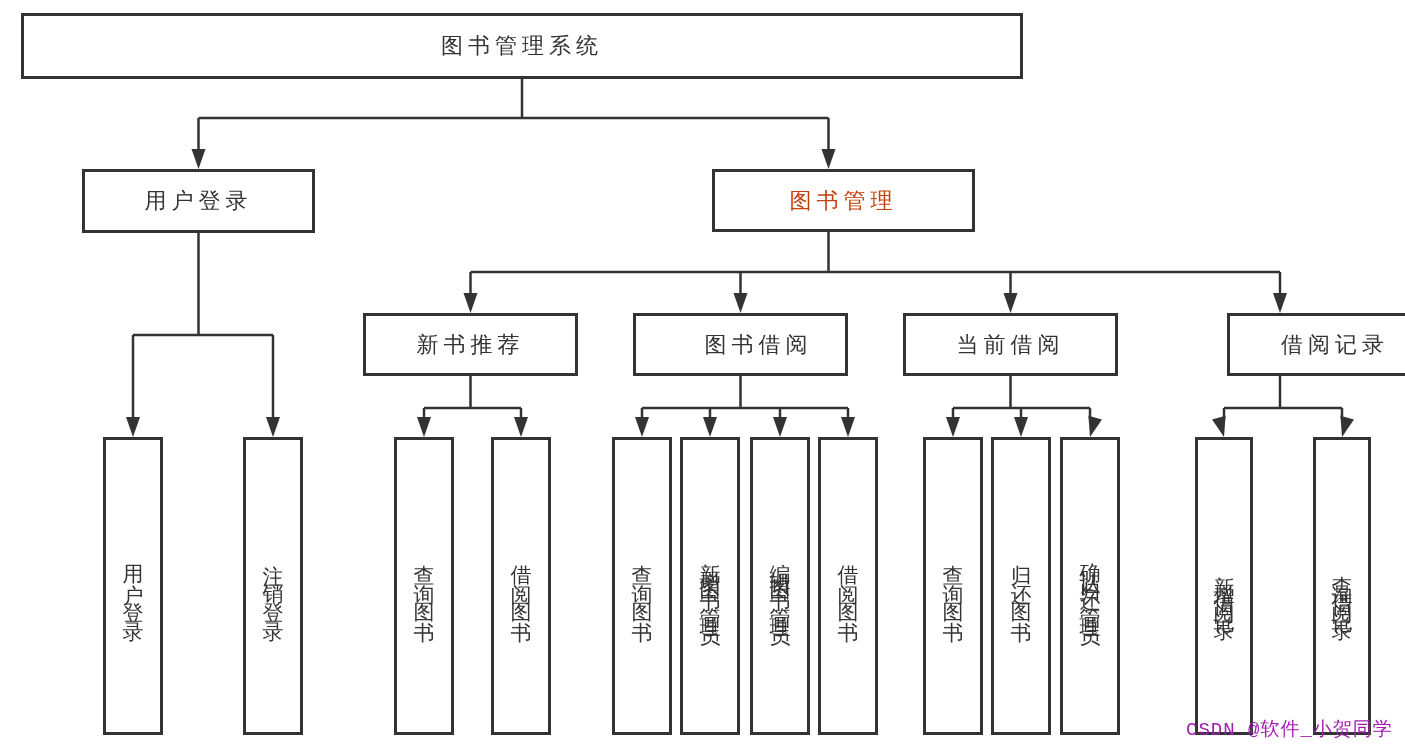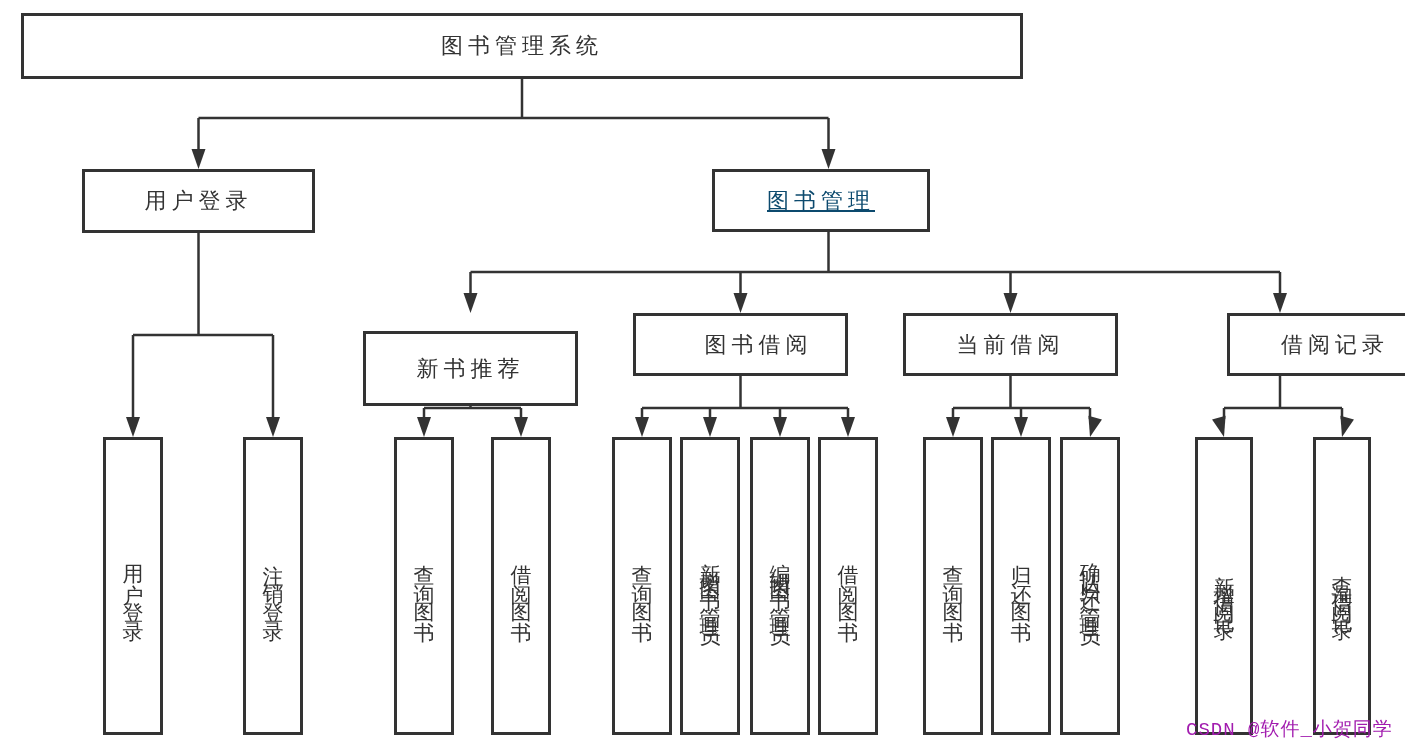--- a/index.html
+++ b/index.html
@@ -110,24 +110,24 @@
       <line x1="1342" y1="408" x2="1342" y2="419" stroke="#333333" stroke-width="2.5"></line>
       <polygon points="1335,417 1349,417 1342,437" fill="#333333" transform="rotate(15 1342 437)"></polygon>
     </svg>
   <div id="watermark" style="color: #a21caf; font-family: Liberation Mono, monospace;">CSDN @软件_小贺同学</div>
 <div class="node" style="left: 21px; top: 13px; width: 1002px; height: 66px; border-color: rgb(51, 51, 51); color: rgb(51, 51, 51);">
       <span>图书管理系统</span>
     </div>
     <div class="node" style="left: 82px; top: 169px; width: 233px; height: 64px; border-color: rgb(51, 51, 51); color: rgb(51, 51, 51);">
       <span>用户登录</span>
     </div>
-    <div class="node" style="left: 712px; top: 169px; width: 218px; height: 63px; border-color: rgb(51, 51, 51); color: #0c4a6e; text-decoration: underline;">
+    <div class="node" style="left: 712px; top: 169px; width: 263px; height: 63px; border-color: rgb(51, 51, 51); color: #c2410c;">
       <span>图书管理</span>
     </div>
-    <div class="node" style="left: 363px; top: 331px; width: 215px; height: 75px; border-color: rgb(51, 51, 51); color: rgb(51, 51, 51);">
+    <div class="node" style="left: 363px; top: 313px; width: 215px; height: 63px; border-color: rgb(51, 51, 51); color: rgb(51, 51, 51);">
       <span>新书推荐</span>
     </div>
     <div class="node" style="left: 633px; top: 313px; width: 215px; height: 63px; border-color: rgb(51, 51, 51); color: rgb(51, 51, 51); padding-left: 36px;">
       <span>图书借阅</span>
     </div>
     <div class="node" style="left: 903px; top: 313px; width: 215px; height: 63px; border-color: rgb(51, 51, 51); color: rgb(51, 51, 51);">
       <span>当前借阅</span>
     </div>
     <div class="node" style="left: 1227px; top: 313px; width: 216px; height: 63px; border-color: rgb(51, 51, 51); color: rgb(51, 51, 51);">
       <span>借阅记录</span>

